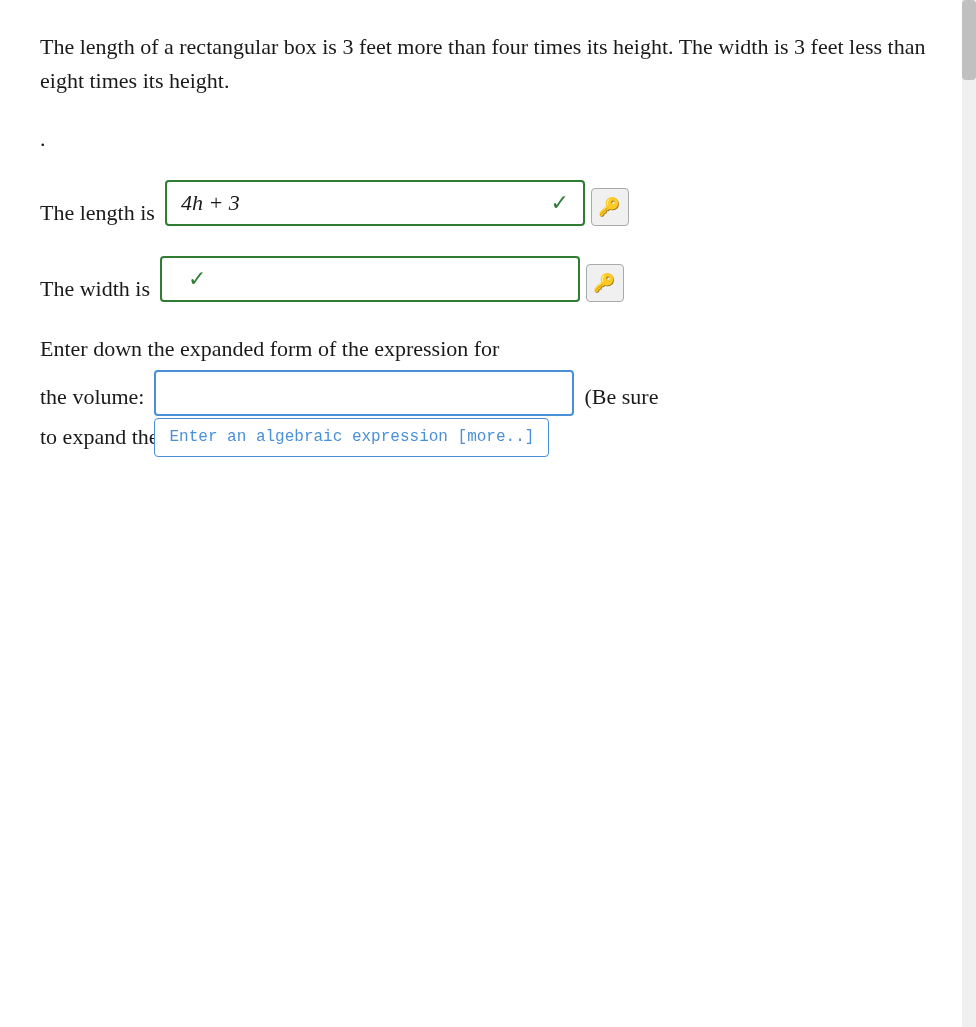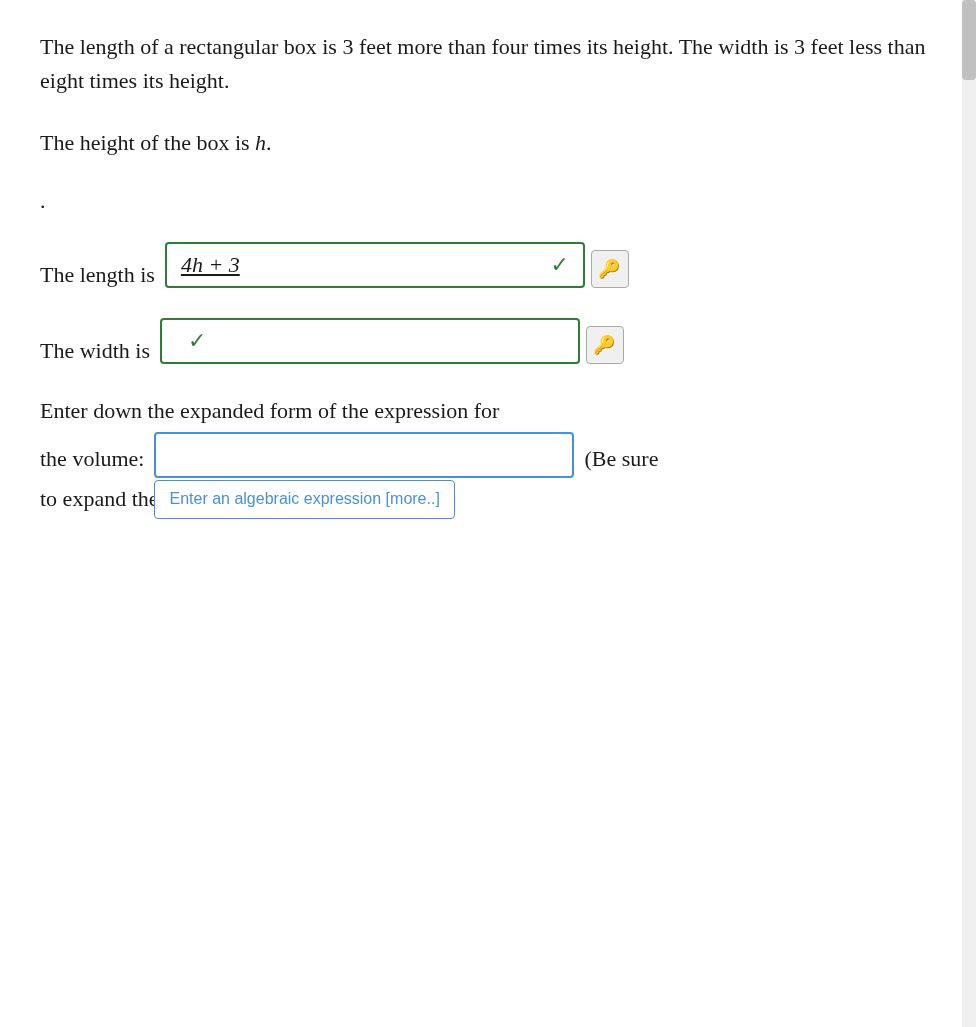--- a/index.html
+++ b/index.html
@@ -59,21 +59,20 @@
       padding: 8px 14px;
       min-width: 420px;
       background: #fff;
       position: relative;
     }
 
     .answer-input-container .math-value {
       font-size: 22px;
       flex: 1;
       font-style: italic;
-      text-decoration: underline;
     }
 
     .check-icon {
       color: #2e7d32;
       font-size: 22px;
       margin-left: 12px;
     }
 
     .lock-btn {
       width: 38px;
@@ -132,21 +131,21 @@
       top: calc(100% + 2px);
       left: 0;
       background: #fff;
       border: 1.5px solid #4a90d9;
       border-radius: 4px;
       padding: 6px 14px;
       font-size: 16px;
       color: #4a90d9;
       white-space: nowrap;
       z-index: 10;
-      font-family: Liberation Sans, sans-serif;
+      font-family: Liberation Mono, monospace;
     }
 
     .be-sure-text {
       padding-top: 8px;
       padding-left: 10px;
       font-size: 22px;
     }
 
     .to-expand-line {
       margin-top: 4px;
@@ -184,24 +183,20 @@
   </style>
 </head>
 <body>
 
 <div>
 
   <div class="problem-text">
     <span>The length of a rectangular box is 3 feet more than four times its height. The width is 3 feet less than eight times its height.</span>
   </div>
 
-  <div class="height-line">
-    <span>The height of the box is</span>
-    <em class="italic-h">h</em>.
-  </div>
 
   <div class="dot-line">
     <span>.</span>
   </div>
 
   <div class="answer-row">
     <span class="answer-label">The length is</span>
     <div class="answer-input-container">
       <span class="math-value math-expr">4h + 3</span>
       <span class="check-icon">✓</span>

